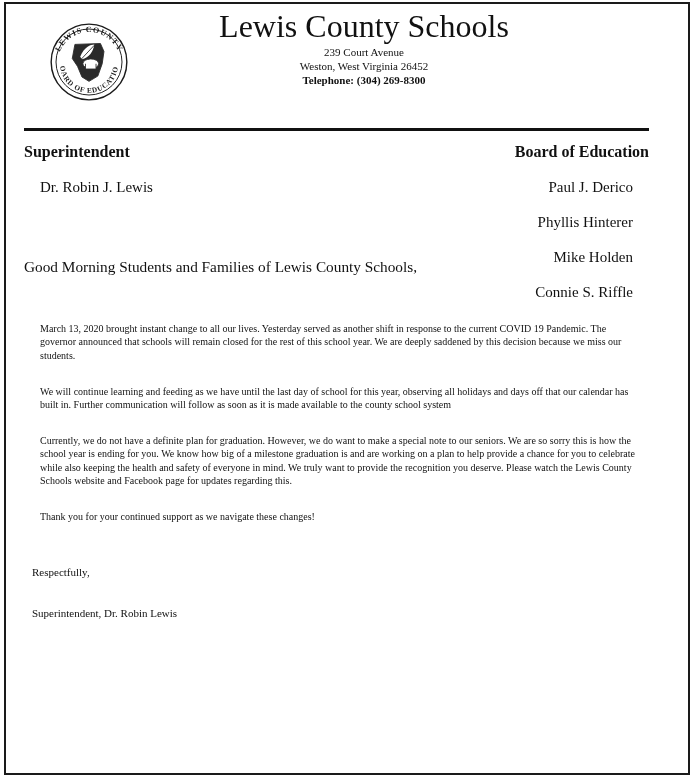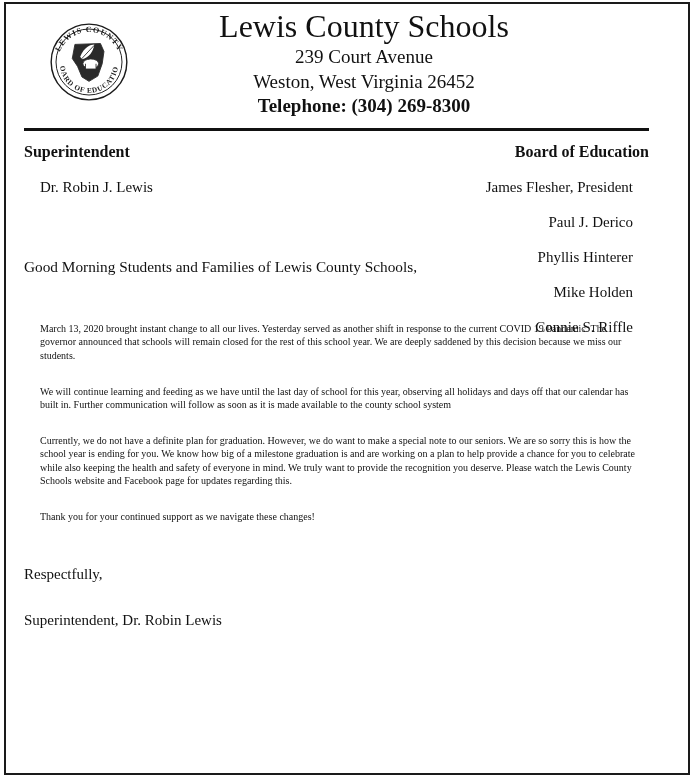--- a/index.html
+++ b/index.html
@@ -78,21 +78,21 @@
   .org-title {
     font-size: 32px;
     font-weight: normal;
     letter-spacing: 0px;
     line-height: 1.04;
     margin: 0 0 2px 0;
     white-space: nowrap;
   }
 
   .addr-line {
-    font-size: 19px;
+    font-size: 11px;
     line-height: 1.28;
     margin: 0;
     white-space: nowrap;
   }
   .addr-line.bold { font-weight: bold; }
 
   
   .head-rule {
     height: 0;
     border-top: 3px solid #111111;
@@ -142,23 +142,23 @@
   .para {
     font-size: 10px;
     line-height: 1.355;
     margin: 0 0 22px 16px;
     text-align: left;
   }
 
   .para.last-body { margin-bottom: 24px; }
 
   .closing-line {
-    font-size: 15px;
+    font-size: 11px;
     line-height: 1.3;
-    margin: 0;
+    margin: 8px;
   }
   .closing-line.respect { margin-top: 42px; }
   .closing-line.signer  { margin-top: 26px; }
 </style>
 </head>
 <body>
 
 <div id="page">
 
   <div id="doc-border"></div>
@@ -207,21 +207,20 @@
 
     <div class="officers">
 
       <div class="officers-left">
         <div class="officer-heading">Superintendent</div>
         <div class="officer-name">Dr. Robin J. Lewis</div>
       </div>
 
       <div class="officers-right">
         <div class="officer-heading">Board of Education</div>
-        <div class="officer-name">James Flesher, President</div>
         <div class="officer-name">Paul J. Derico</div>
         <div class="officer-name">Phyllis Hinterer</div>
         <div class="officer-name">Mike Holden</div>
         <div class="officer-name">Connie S. Riffle</div>
       </div>
     </div>
 
     <div class="body-copy">
 
       <p class="salutation">Good Morning Students and Families of Lewis County Schools,</p>

